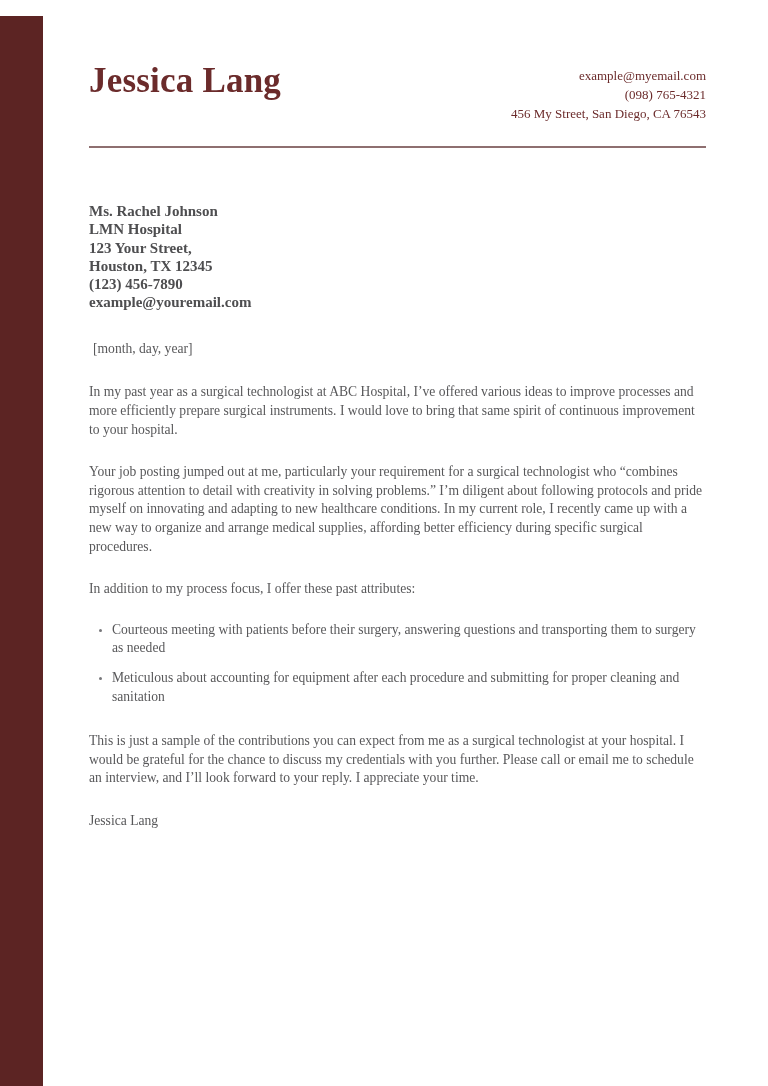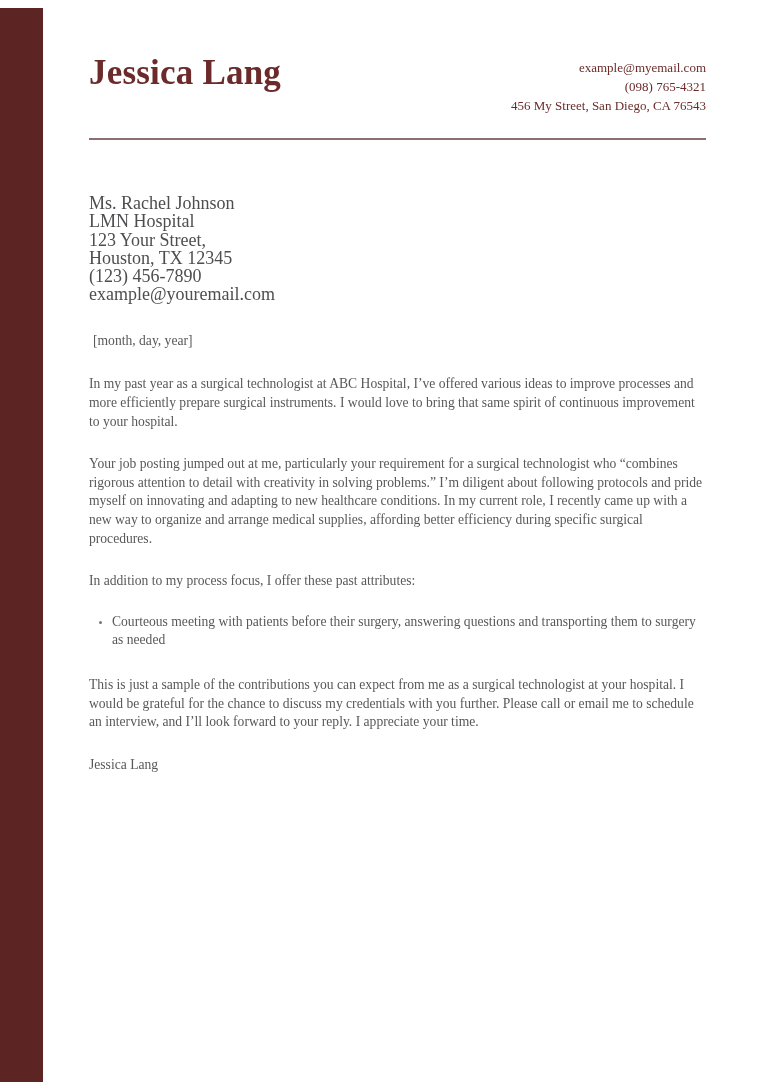--- a/index.html
+++ b/index.html
@@ -23,21 +23,21 @@
     top: 0;
     width: 43px;
     height: 1074px;
     background: #5C2423;
   }
 
   
   .page {
     position: absolute;
     left: 0;
-    top: 8px;
+    top: 16px;
     width: 768px;
     height: 952px;
   }
 
   .content {
     position: absolute;
     left: 89px;
     top: 0;
     width: 617px;
   }
@@ -86,23 +86,23 @@
     position: absolute;
     left: 89px;
     top: 186px;
     width: 617px;
     color: #58585A;
     font-size: 13.6px;
     line-height: 18.6px;
   }
 
   .recipient {
-    font-weight: normal;
+    font-weight: bold;
     color: #4E4E50;
-    font-size: 18px;
+    font-size: 15px;
     line-height: 18.3px;
     margin: 0 0 28px 0;
   }
   .recipient span {
     display: block;
     white-space: nowrap;
   }
 
   .date-line {
     margin: 0 0 25px 4px;
@@ -195,20 +195,21 @@
 
 
     <p class="para">In my past year as a surgical technologist at ABC Hospital, I’ve offered various ideas to improve processes and more efficiently prepare surgical instruments. I would love to bring that same spirit of continuous improvement to your hospital.</p>
 
     <p class="para">Your job posting jumped out at me, particularly your requirement for a surgical technologist who “combines rigorous attention to detail with creativity in solving problems.” I’m diligent about following protocols and pride myself on innovating and adapting to new healthcare conditions. In my current role, I recently came up with a new way to organize and arrange medical supplies, affording better efficiency during specific surgical procedures.</p>
 
     <p class="intro-line">In addition to my process focus, I offer these past attributes:</p>
 
     <ul class="attributes">
       <li>Courteous meeting with patients before their surgery, answering questions and transporting them to surgery as needed</li>
+      <li>Meticulous about accounting for equipment after each procedure and submitting for proper cleaning and sanitation</li>
     </ul>
 
     <p class="closing-para">This is just a sample of the contributions you can expect from me as a surgical technologist at your hospital. I would be grateful for the chance to discuss my credentials with you further. Please call or email me to schedule an interview, and I’ll look forward to your reply. I appreciate your time.</p>
 
     <div class="signoff">
       <span>Jessica Lang</span>
     </div>
 
   </div>
 

